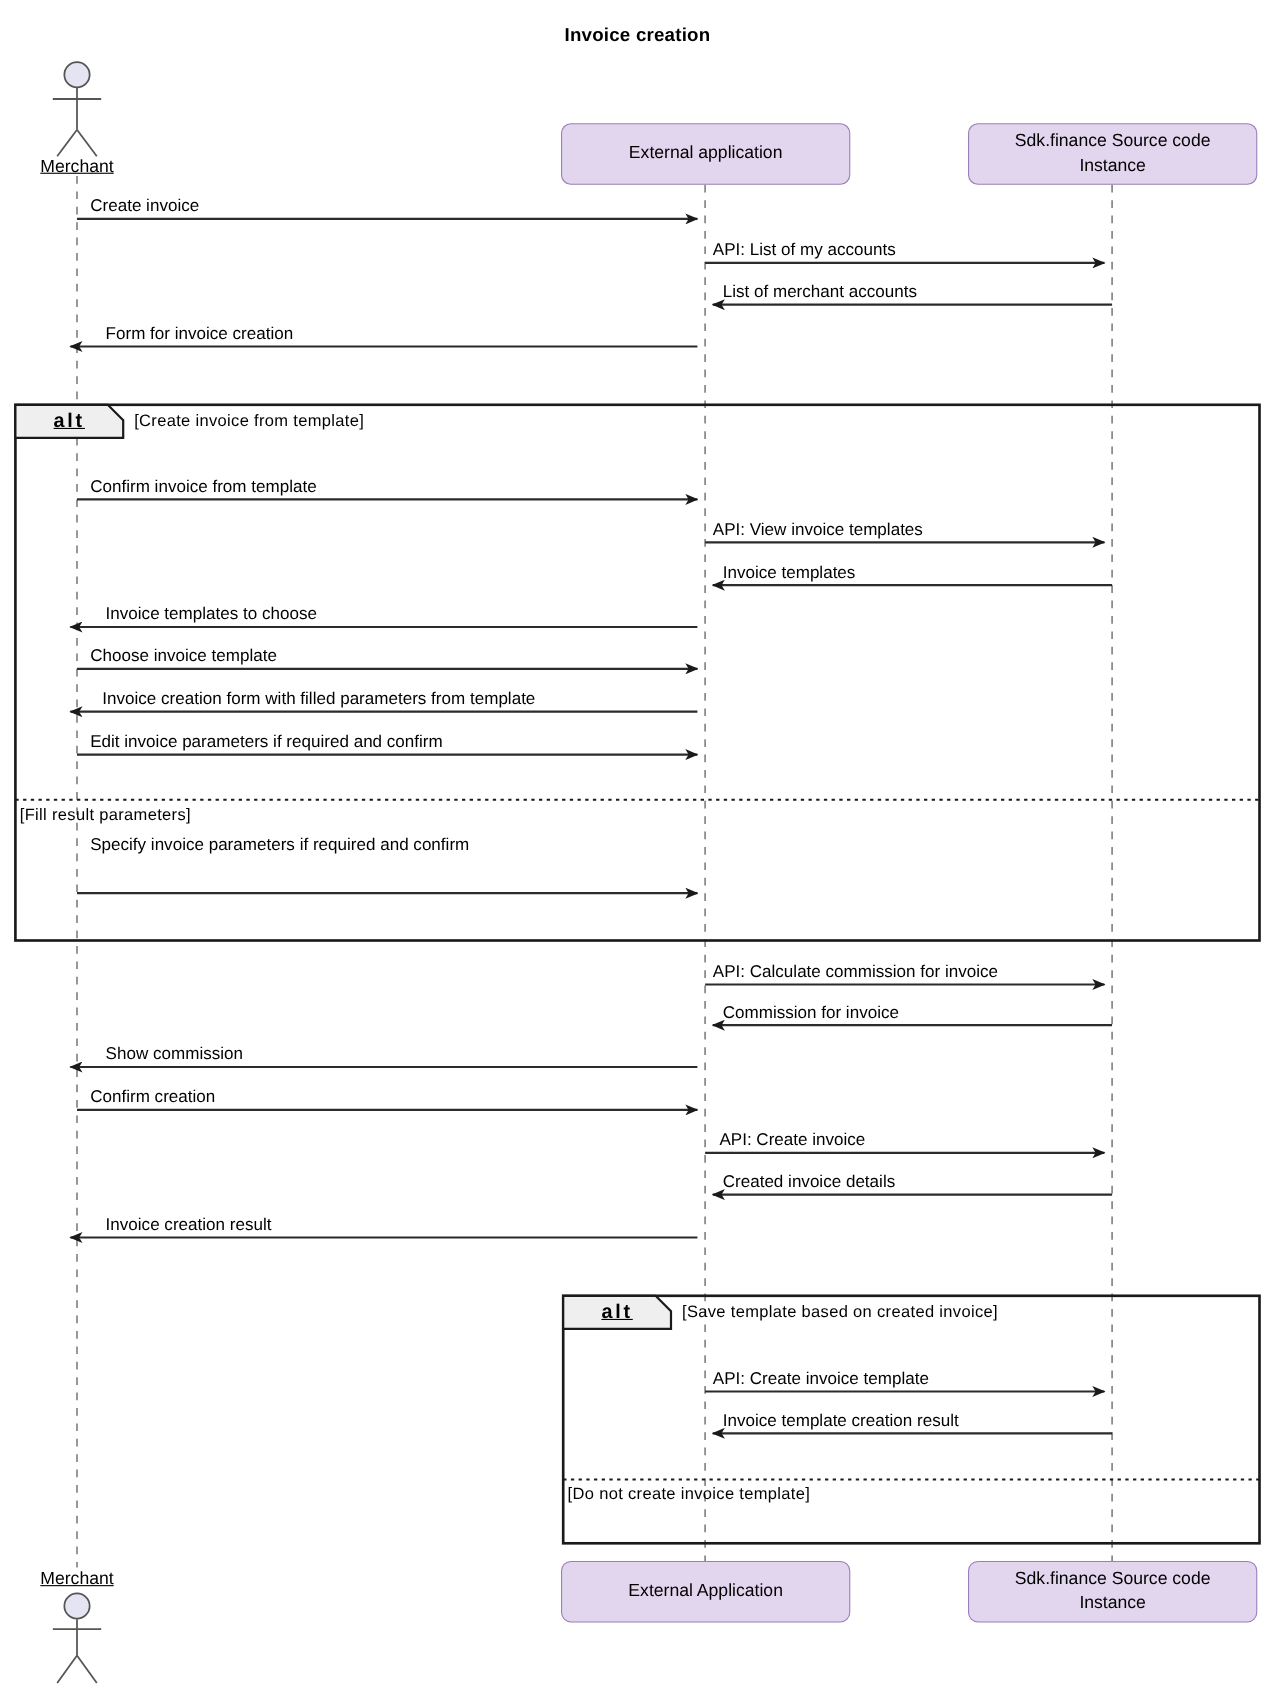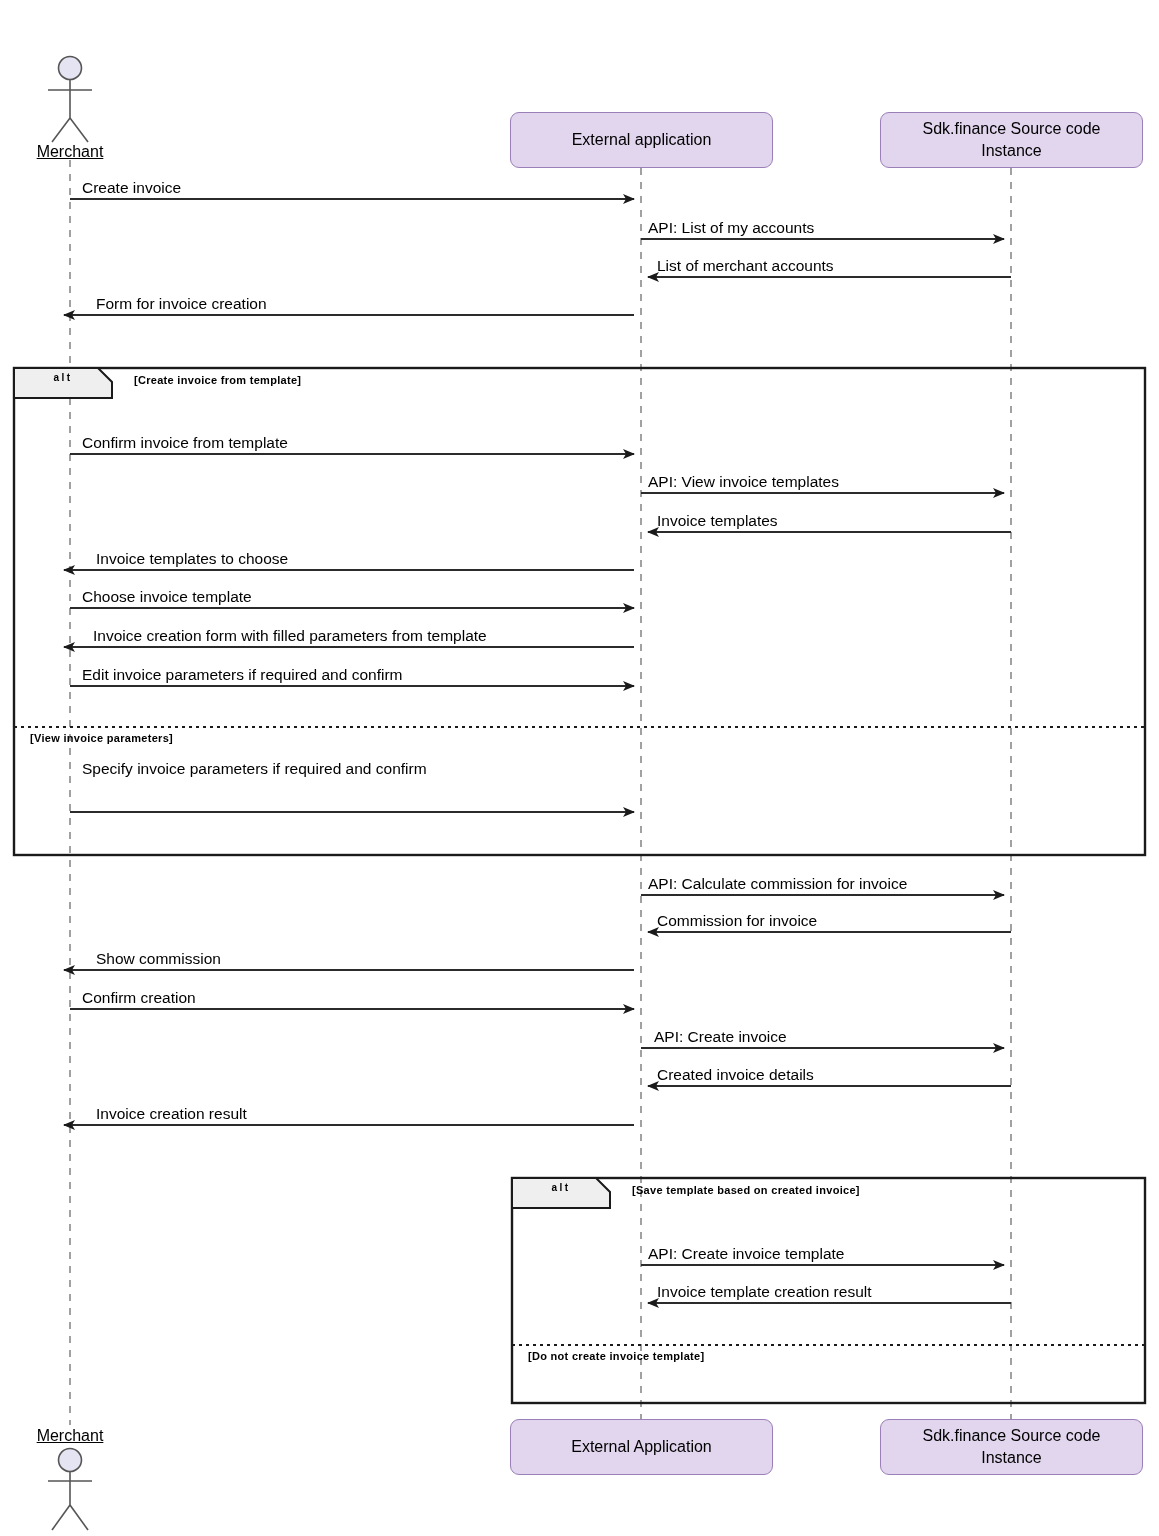--- a/index.html
+++ b/index.html
@@ -35,36 +35,37 @@
     font-size: 16px;
   }
   .actor-label {
     font-size: 16px;
     text-decoration: underline;
   }
   .message-label {
     font-size: 15.5px;
   }
   .frag-op {
-    font-size: 10px;
+    font-size: 18px;
     font-weight: bold;
     letter-spacing: 2.5px;
+    text-decoration: underline;
   }
   .frag-guard {
-    font-size: 11px;
-    font-weight: bold;
+    font-size: 15px;
+    font-weight: normal;
     letter-spacing: .3px;
-    margin-left: 12px;
   }
 </style>
 </head>
 <body>
 
 <div id="canvas">
 
+  <div style="position:absolute; left:0; top:22px; width:1159px; text-align:center;" class="diagram-title">Invoice creation</div>
 
   <svg id="diagram-svg" viewBox="0 0 1159 1536" xmlns="http://www.w3.org/2000/svg">
     <defs>
       <marker id="arrowFilled" markerWidth="12" markerHeight="10" refX="11" refY="5" orient="auto" markerUnits="userSpaceOnUse">
         <path d="M0,0 L12,5 L0,10 L3,5 Z" fill="#1a1a1a"></path>
       </marker>
       <marker id="arrowFilledL" markerWidth="12" markerHeight="10" refX="1" refY="5" orient="auto" markerUnits="userSpaceOnUse">
         <path d="M12,0 L0,5 L12,10 L9,5 Z" fill="#1a1a1a"></path>
       </marker>
     </defs>
@@ -159,21 +160,21 @@
     <span class="participant-label">Sdk.finance Source code</span>
     <span class="participant-label">Instance</span>
   </div>
 
   <div style="position:absolute; left:0px; top:143px; width:140px; text-align:center;" class="actor-label">Merchant</div>
 
   <div style="position:absolute; left:0px; top:1427px; width:140px; text-align:center;" class="actor-label">Merchant</div>
 
   <div style="position:absolute; left:14px; top:372px; width:98px; text-align:center;" class="frag-op">alt</div>
   <div style="position:absolute; left:122px; top:374px;" class="frag-guard">[Create invoice from template]</div>
-  <div style="position:absolute; left:18px; top:732px;" class="frag-guard">[View invoice parameters]</div>
+  <div style="position:absolute; left:18px; top:732px;" class="frag-guard">[Fill result parameters]</div>
 
   <div style="position:absolute; left:512px; top:1182px; width:98px; text-align:center;" class="frag-op">alt</div>
   <div style="position:absolute; left:620px; top:1184px;" class="frag-guard">[Save template based on created invoice]</div>
   <div style="position:absolute; left:516px; top:1350px;" class="frag-guard">[Do not create invoice template]</div>
 
   <div class="message-label" style="position:absolute; left:82px;  top:179px;">Create invoice</div>
   <div class="message-label" style="position:absolute; left:648px; top:219px;">API: List of my accounts</div>
   <div class="message-label" style="position:absolute; left:657px; top:257px;">List of merchant accounts</div>
   <div class="message-label" style="position:absolute; left:96px;  top:295px;">Form for invoice creation</div>
 

